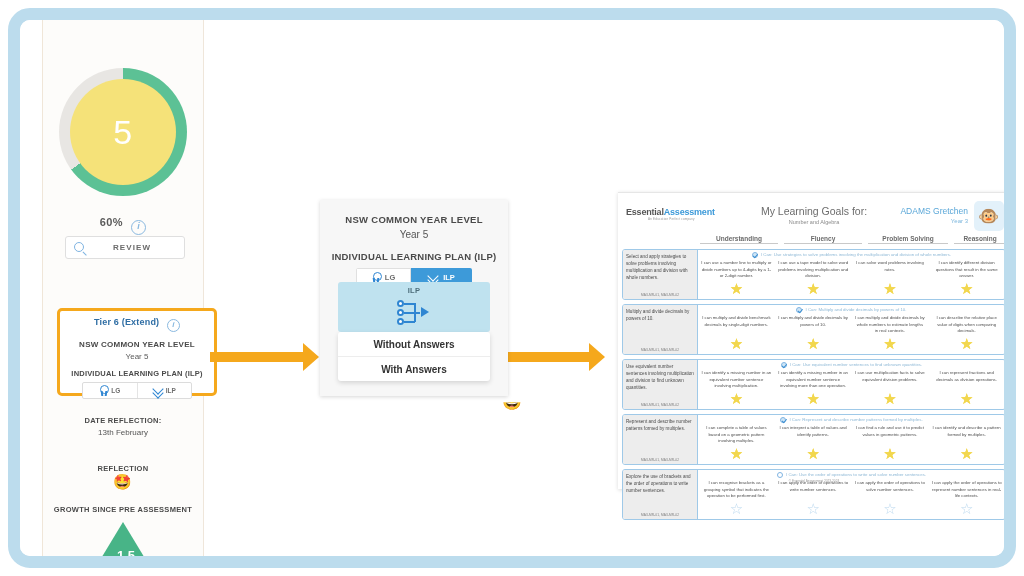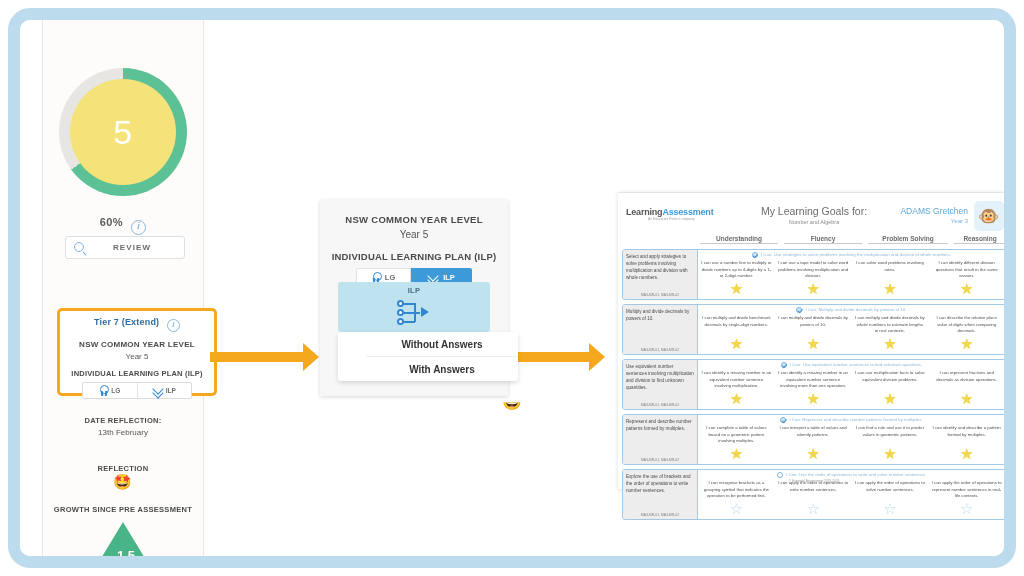--- a/index.html
+++ b/index.html
@@ -91,21 +91,21 @@
   .ilp-panel .ttl{text-align:center;font-size:7.5px;color:#4c6d7a;font-weight:700;margin-top:4px;letter-spacing:.3px;}
   .merge-ic{position:relative;margin:5px auto 0;width:34px;height:26px;}
   .merge-ic .dot{position:absolute;left:0;width:7px;height:7px;border-radius:50%;border:2px solid #2f86d2;background:#fff;box-sizing:border-box;}
   .merge-ic .d1{top:0;}.merge-ic .d2{top:9px;}.merge-ic .d3{top:18px;}
   .merge-ic .ln{position:absolute;left:7px;height:2px;background:#2f86d2;}
   .merge-ic .l1{top:2.5px;width:11px;}.merge-ic .l2{top:11.5px;width:16px;}.merge-ic .l3{top:20.5px;width:11px;}
   .merge-ic .vb{position:absolute;left:17px;top:2.5px;width:2px;height:19px;background:#2f86d2;}
   .merge-ic .ar{position:absolute;left:24px;top:7px;width:0;height:0;border-top:5px solid transparent;border-bottom:5px solid transparent;border-left:8px solid #2f86d2;}
 
   .dropdown{position:absolute;left:18px;top:132px;width:152px;background:#ffffff;border-radius:3px;
-            box-shadow:0 2px 5px rgba(0,0,0,.14);padding-left:28px;}
+            box-shadow:0 2px 5px rgba(0,0,0,.14);}
   .dd-item{height:24px;display:flex;align-items:center;justify-content:center;font-size:10px;color:#333;font-weight:600;}
   .dd-item+.dd-item{border-top:1px solid #ededed;}
   .peek-emoji{position:absolute;left:50%;top:374px;transform:translateX(-50%);font-size:16px;line-height:1;
               clip-path:inset(52% 0 0 0);}
 
   
   .doc{position:absolute;left:598px;top:172px;width:392px;height:296px;background:#ffffff;
        box-shadow:0 1px 4px rgba(0,0,0,.15);border-top:1px solid #e6e6e6;}
   .doc-head{position:relative;height:42px;}
   .logo{position:absolute;left:8px;top:14px;font-size:9px;font-weight:700;letter-spacing:-.2px;}
@@ -163,21 +163,21 @@
       <span class="info-ic">i</span>
     </div>
 
     <div class="review-btn">
       <span class="mag"></span>
       <span class="lbl">REVIEW</span>
     </div>
 
     <div class="tier-box">
       <div class="tier-title">
-        <span>Tier 7 (Extend)</span>
+        <span>Tier 6 (Extend)</span>
         <span class="info-ic">i</span>
       </div>
       <div class="tier-sub">
         <div>NSW COMMON YEAR LEVEL</div>
         <div class="light">Year 5</div>
       </div>
       <div class="tier-ilp">INDIVIDUAL LEARNING PLAN (ILP)</div>
       <div class="mini-btns">
         <div class="mini-btn">
           <span class="ribbon">
@@ -251,21 +251,21 @@
     <div class="dropdown">
       <div class="dd-item">Without Answers</div>
       <div class="dd-item">With Answers</div>
     </div>
   </div>
   <div class="peek-emoji">🤩</div>
 
   <div class="doc">
     <div class="doc-head">
       <div class="logo">
-        <span class="a">Learning</span><span class="b">Assessment</span>
+        <span class="a">Essential</span><span class="b">Assessment</span>
       </div>
       <div class="logo-sub">An Education Perfect company</div>
       <div class="doc-title">My Learning Goals for:</div>
       <div class="doc-subtitle">Number and Algebra</div>
       <div class="stu">
         <div class="nm">ADAMS Gretchen</div>
         <div class="yr">Year 3</div>
       </div>
       <div class="avatar">🐵</div>
     </div>

